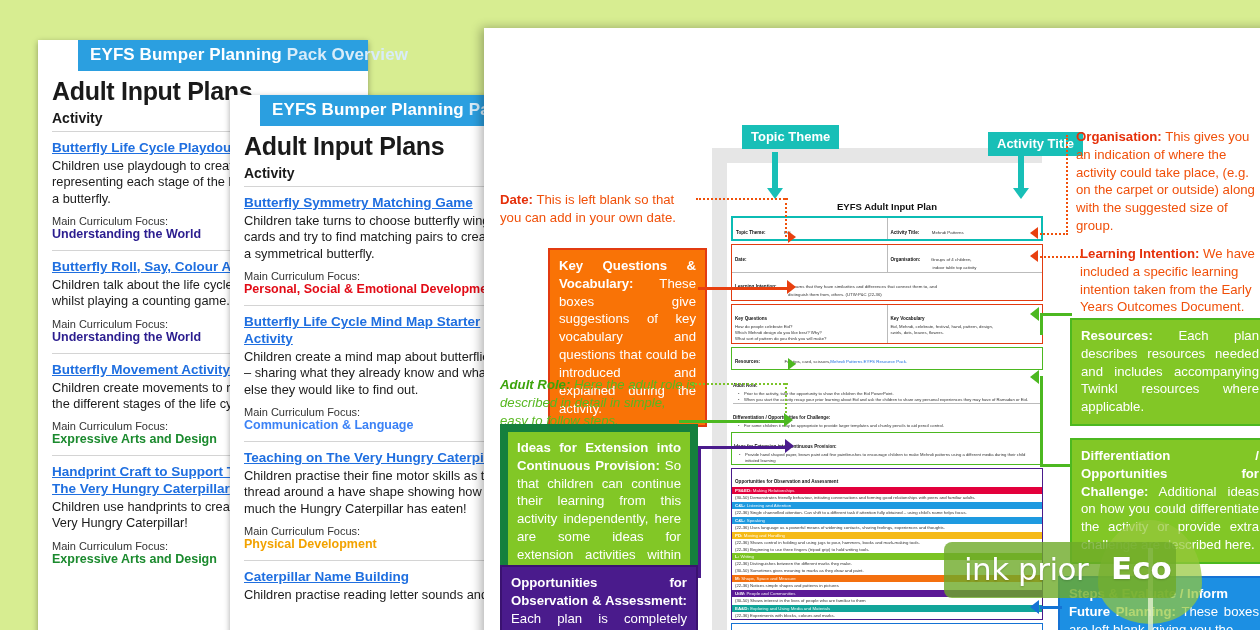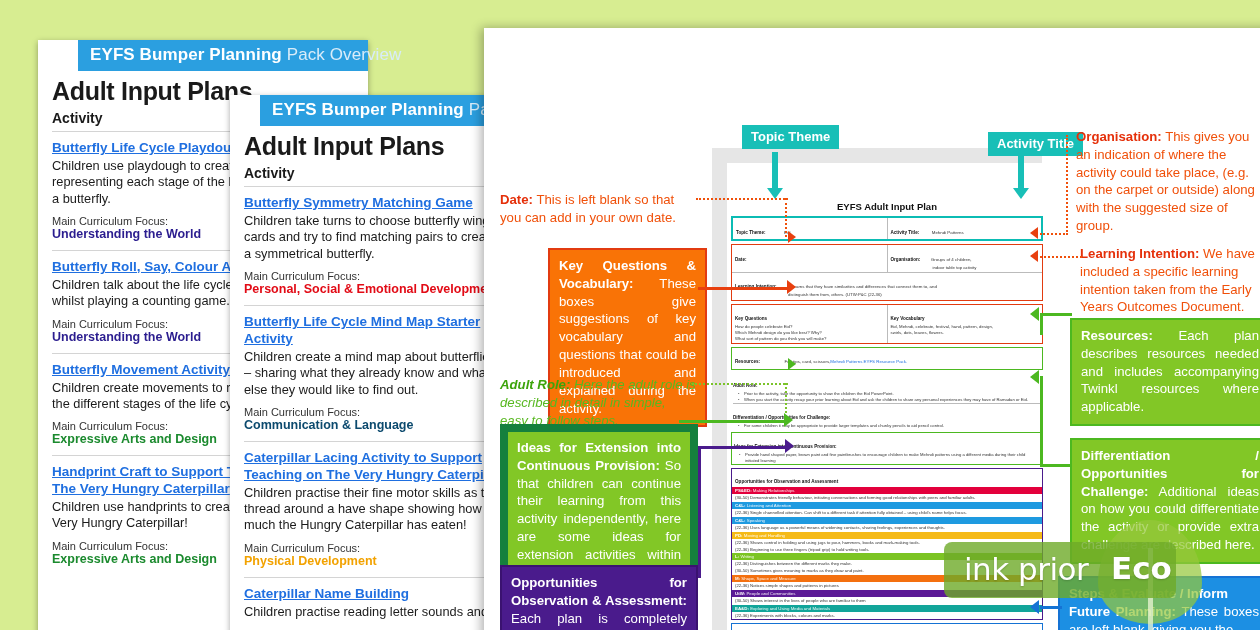--- a/index.html
+++ b/index.html
@@ -15,21 +15,21 @@
   .sheet { position: absolute; background: #ffffff; box-shadow: 0 2px 6px rgba(0,0,0,.35); }
 
   #sheet-a { left: 38px; top: 40px; width: 330px; height: 600px; }
   #sheet-b { left: 230px; top: 95px; width: 330px; height: 555px; }
 
   .sheet-band {
     background: #2b9fe0; color: #fff;
     font-size: 17px; font-weight: bold; letter-spacing: .1px;
     padding: 5px 12px 6px 12px; white-space: nowrap;
   }
-  .sheet-band .lite { color: #d8ecf9; font-weight: normal; }
+  .sheet-band .lite { color: #d8ecf9; font-weight: bold; }
   .sheet-inner { padding: 6px 14px 0 14px; }
   .sheet-h1 { font-size: 25px; font-weight: bold; color: #1a1a1a; letter-spacing: -.3px; white-space: nowrap; }
   .sheet-h2 { font-size: 14px; font-weight: bold; color: #1a1a1a; margin-top: 4px; margin-bottom: 5px; }
 
   .act { border-top: 1px solid #d4d4d4; padding: 8px 0 9px 0; }
   .act-title {
     color: #1f6fe0; font-size: 13.5px; font-weight: bold;
     text-decoration: underline; line-height: 1.25; white-space: nowrap;
   }
   .act-desc { font-size: 12.8px; color: #1b1b1b; line-height: 1.28; margin-top: 1px; text-align: justify; white-space: nowrap; }
@@ -209,25 +209,24 @@
 
     <div class="act">
       <div class="act-title">Butterfly Life Cycle Mind Map Starter</div>
       <div class="act-title">Activity</div>
       <div class="act-desc">
         <div>Children create a mind map about butterflies</div>
         <div>– sharing what they already know and what</div>
         <div>else they would like to find out.</div>
       </div>
       <div class="mcf-lab">Main Curriculum Focus:</div>
-      <div class="mcf-val" style="color:#0c4a6e">Communication &amp; Language</div>
-    </div>
-
-    <div class="act">
-      <div class="act-title">Caterpillar Lacing Activity to Support</div>
+      <div class="mcf-val" style="color:#3b82f6">Communication &amp; Language</div>
+    </div>
+
+    <div class="act">
       <div class="act-title">Teaching on The Very Hungry Caterpillar</div>
       <div class="act-desc">
         <div>Children practise their fine motor skills as they</div>
         <div>thread around a have shape showing how</div>
         <div>much the Hungry Caterpillar has eaten!</div>
       </div>
       <div class="mcf-lab">Main Curriculum Focus:</div>
       <div class="mcf-val" style="color:#f2a200">Physical Development</div>
     </div>
 

